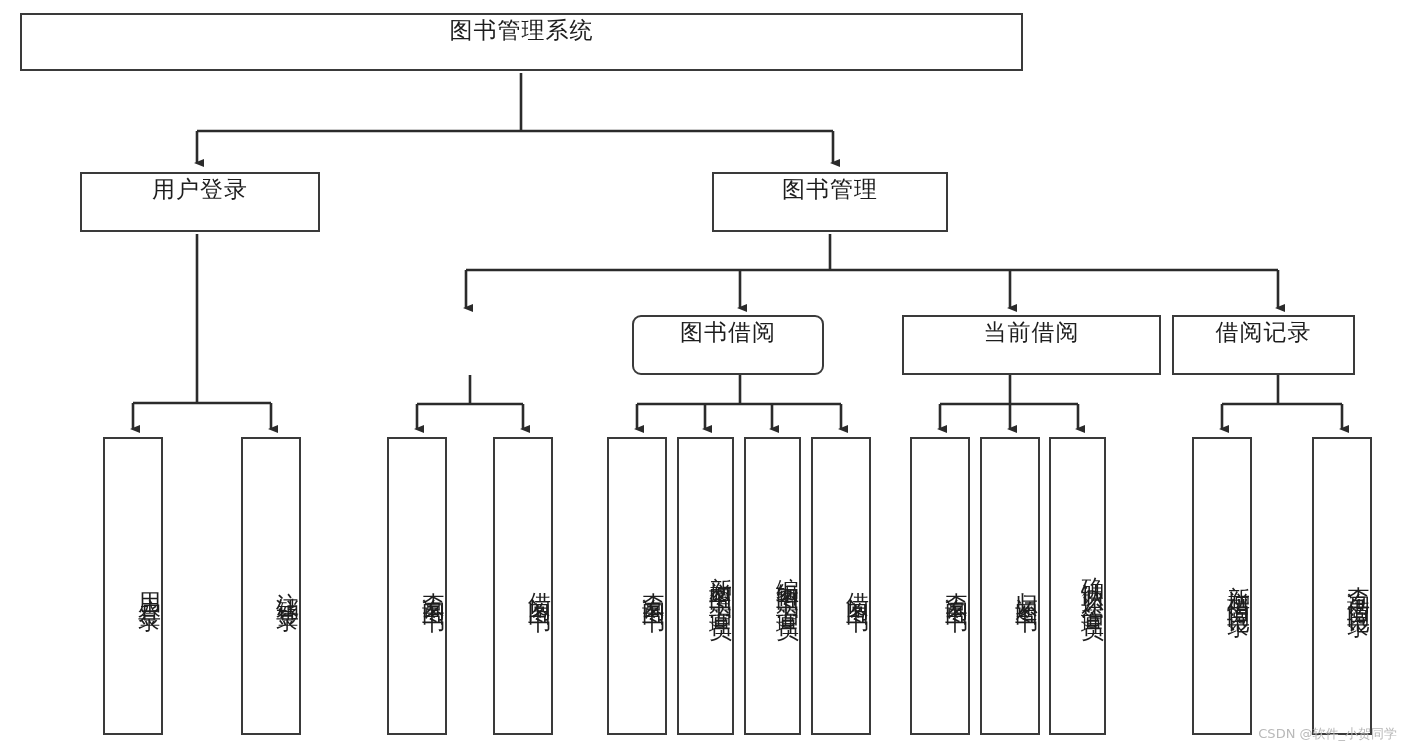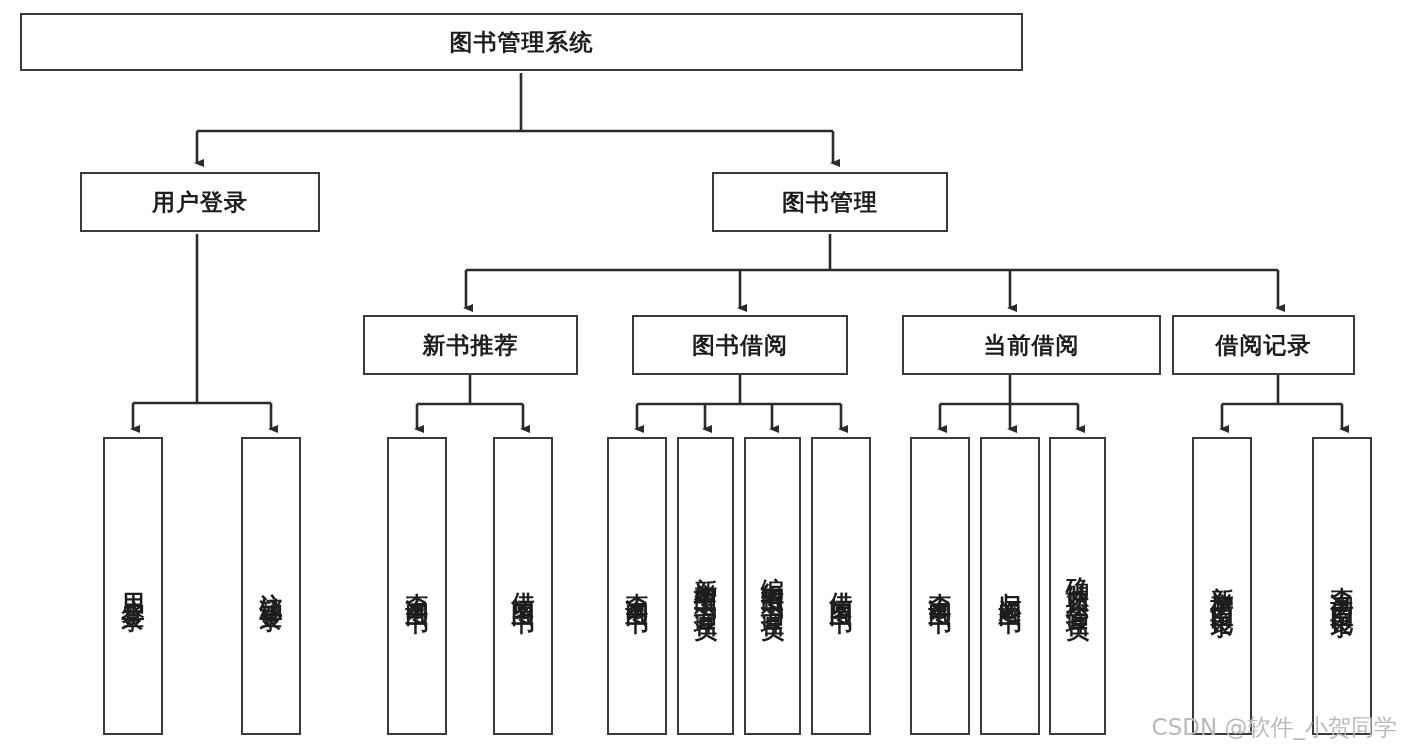--- a/index.html
+++ b/index.html
@@ -5,24 +5,23 @@
   html,body{margin:0;padding:0;background:#ffffff;}
   body{font-family:"DejaVu Sans","Liberation Sans",sans-serif;}
   #stage{position:relative;width:1405px;height:747px;background:#ffffff;overflow:hidden;}
   svg.wires{position:absolute;left:0;top:0;width:1405px;height:747px;pointer-events:none;}
   .node{
     position:absolute;
     box-sizing:border-box;
     background:#ffffff;
     border:2.5px solid #3a3a3a;
     display:flex;
-    align-items:center;
+    align-items:flex-start;
     justify-content:center;
     color:#1d1d1d;
-    font-weight:bold;
   }
   .node.h{
     font-size:23px;
     letter-spacing:1px;
   }
   .node.v{
     writing-mode:vertical-rl;
     text-orientation:upright;
     font-size:23px;
     letter-spacing:6px;
@@ -33,21 +32,21 @@
     writing-mode:vertical-rl;
     text-orientation:upright;
     letter-spacing:6px;
     white-space:nowrap;
   }
   .root{font-size:24px;}
   .watermark{
     position:absolute;
     right:8px;
     bottom:4px;
-    font-size:23px;
+    font-size:13px;
     color:#b9b9b9;
     white-space:nowrap;
     font-family:"DejaVu Sans","Liberation Sans",sans-serif;
   }
 </style>
 </head>
 <body>
 
 <div id="stage">
 
@@ -105,24 +104,21 @@
     <span>图书管理系统</span>
   </div>
 
   <div class="node h" style="left:80px;top:172px;width:240px;height:60px;">
     <span>用户登录</span>
   </div>
   <div class="node h" style="left:712px;top:172px;width:236px;height:60px;">
     <span>图书管理</span>
   </div>
 
-  <div class="node h" style="left:363px;top:315px;width:215px;height:60px;">
-    <span>新书推荐</span>
-  </div>
-  <div class="node h" style="left:632px;top:315px;width:216px;height:60px;">
+  <div class="node h" style="left:632px;top:315px;width:192px;height:60px;border-radius:9px;">
     <span>图书借阅</span>
   </div>
   <div class="node h" style="left:902px;top:315px;width:259px;height:60px;">
     <span>当前借阅</span>
   </div>
   <div class="node h" style="left:1172px;top:315px;width:183px;height:60px;">
     <span>借阅记录</span>
   </div>
 
   <div class="node v" style="left:103px;top:437px;width:60px;height:298px;">

